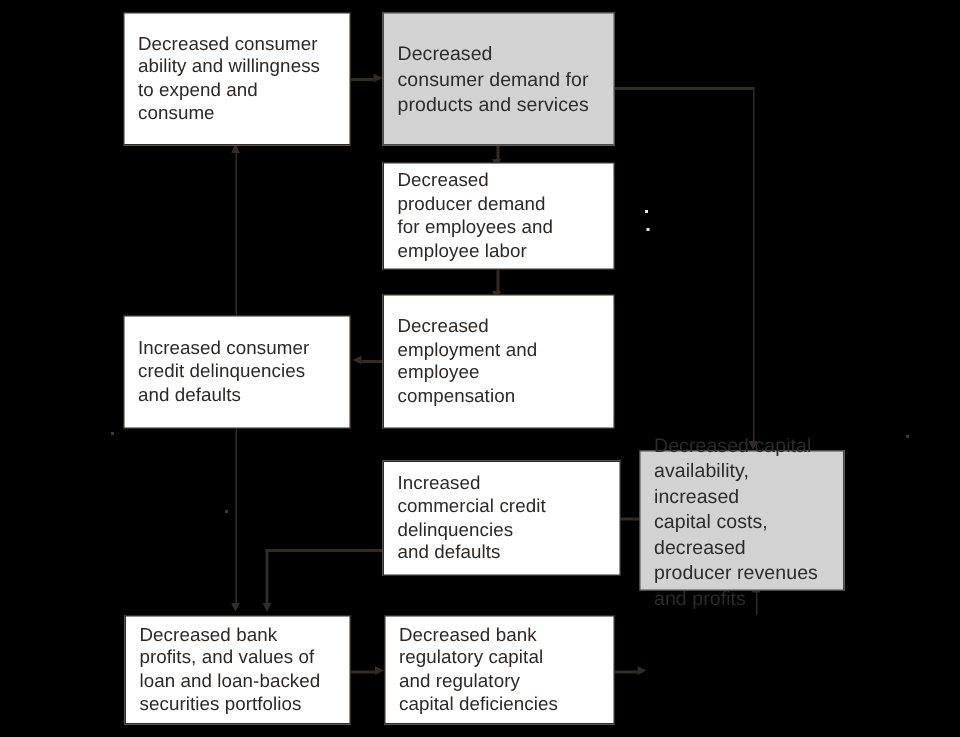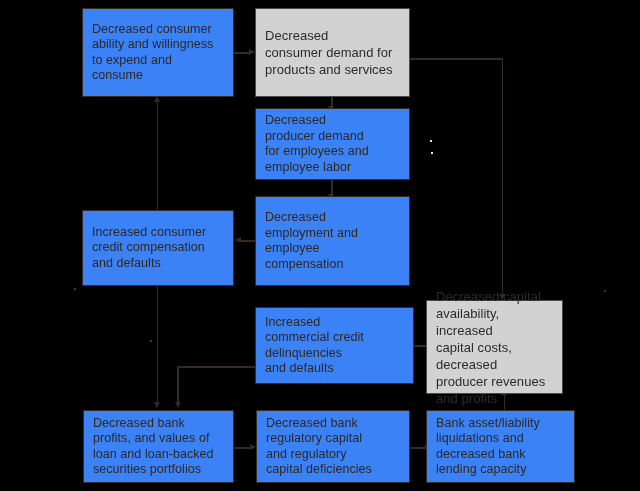--- a/index.html
+++ b/index.html
@@ -24,21 +24,21 @@
     padding: 6px 9px;
   }
   .node .label {
     font-size: 12.5px;
     line-height: 15.5px;
     white-space: pre-line;
     letter-spacing: 0.05px;
   }
   
   .node.dark {
-    background: #3b82f6;
+    background: #ffffff;
   }
   .node.dark .label {
     color: #2e2722;
   }
   
   .node.filled {
     background: #d2d2d2;
     border-color: #4a4a4a;
   }
   .node.filled .label {
@@ -146,21 +146,21 @@
 
   <div class="node dark" style="left:255px; top:108px; width:155px; height:72px;">
     <span class="label">Decreased
 producer demand
 for employees and
 employee labor</span>
   </div>
 
   <div class="node dark" style="left:82px; top:210px; width:152px; height:76px;">
     <span class="label">Increased consumer
-credit compensation
+credit delinquencies
 and defaults</span>
   </div>
 
   <div class="node dark" style="left:255px; top:196px; width:155px; height:90px;">
     <span class="label">Decreased
 employment and
 employee
 compensation</span>
   </div>
 
@@ -186,26 +186,20 @@
 securities portfolios</span>
   </div>
 
   <div class="node dark" style="left:256px; top:410px; width:154px; height:73px;">
     <span class="label">Decreased bank
 regulatory capital
 and regulatory
 capital deficiencies</span>
   </div>
 
-  <div class="node dark" style="left:426px; top:410px; width:149px; height:73px;">
-    <span class="label">Bank asset/liability
-liquidations and
-decreased bank
-lending capacity</span>
-  </div>
 
   <div class="speck" style="left:430px; top:140px;"></div>
   <div class="speck" style="left:431px; top:152px;"></div>
   <div class="speck dim" style="left:74px; top:288px;"></div>
   <div class="speck dim" style="left:150px; top:340px;"></div>
   <div class="speck dim" style="left:604px; top:290px;"></div>
 
 </div>
 
 </body></html>

